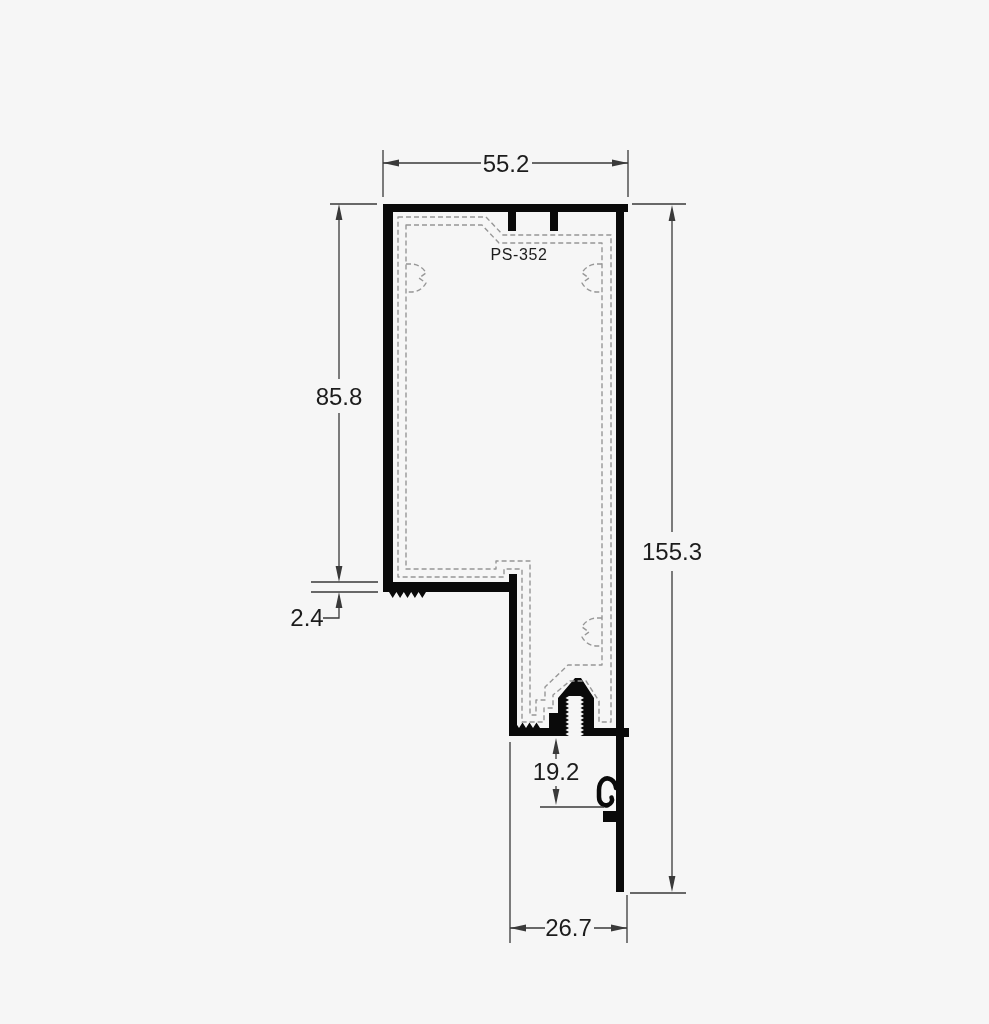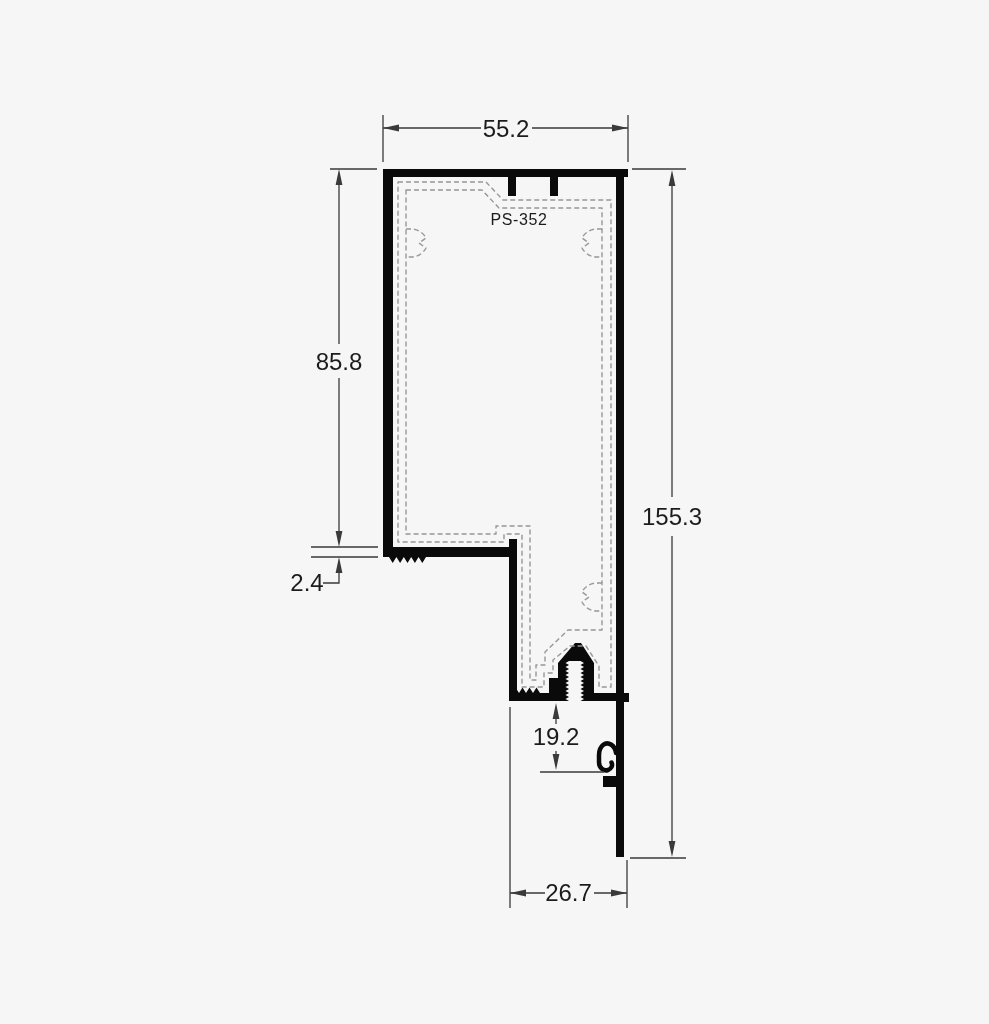--- a/index.html
+++ b/index.html
@@ -8,21 +8,21 @@
     --dashed:#979797;
     --dimension_line:#3a3a3a;
     --text:#1c1c1c;
   }
   html,body{margin:0;padding:0;}
   body{
     width:989px;height:1024px;overflow:hidden;
     background:var(--background);
     font-family:"Liberation Sans", sans-serif;
   }
-  .stage{position:relative;width:989px;height:884px;}
+  .stage{position:relative;width:989px;height:884px;margin-top:35px;}
   svg{position:absolute;left:0;top:0;display:block;}
 
   .profile-fill{fill:var(--profile);stroke:none;}
   .profile-stroke{fill:none;stroke:var(--profile);stroke-width:4.5;stroke-linecap:round;}
 
   .dash{
     fill:none;stroke:var(--dashed);
     stroke-width:1.4;stroke-dasharray:5 3;
     stroke-linejoin:round;stroke-linecap:butt;
   }

